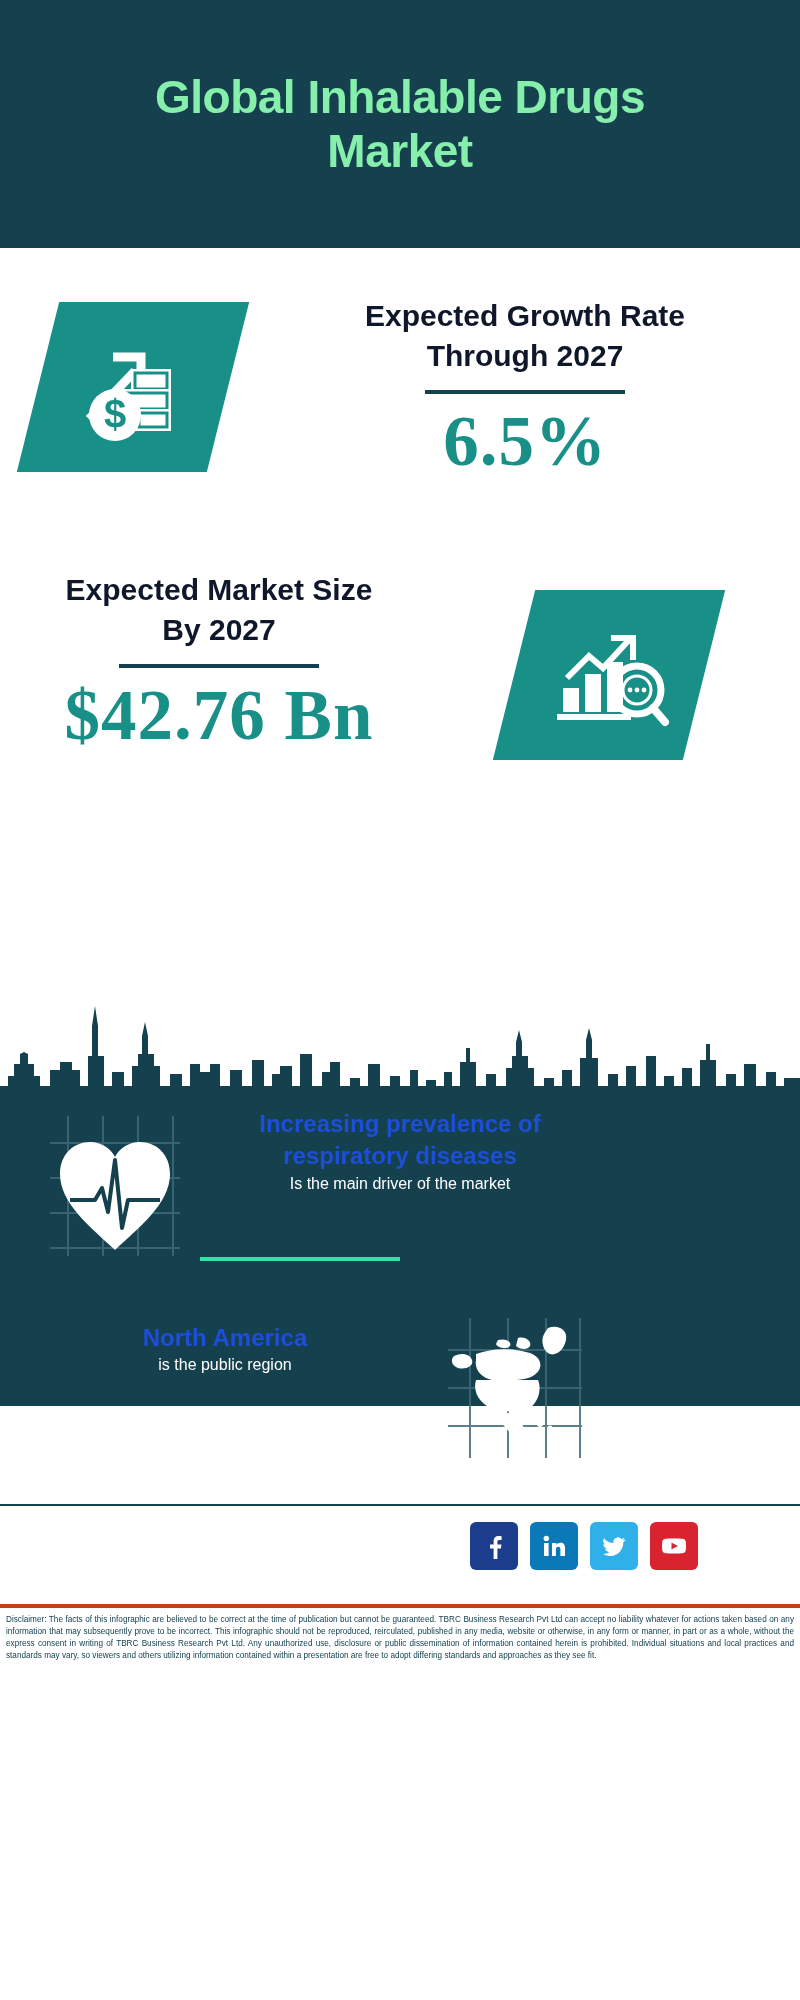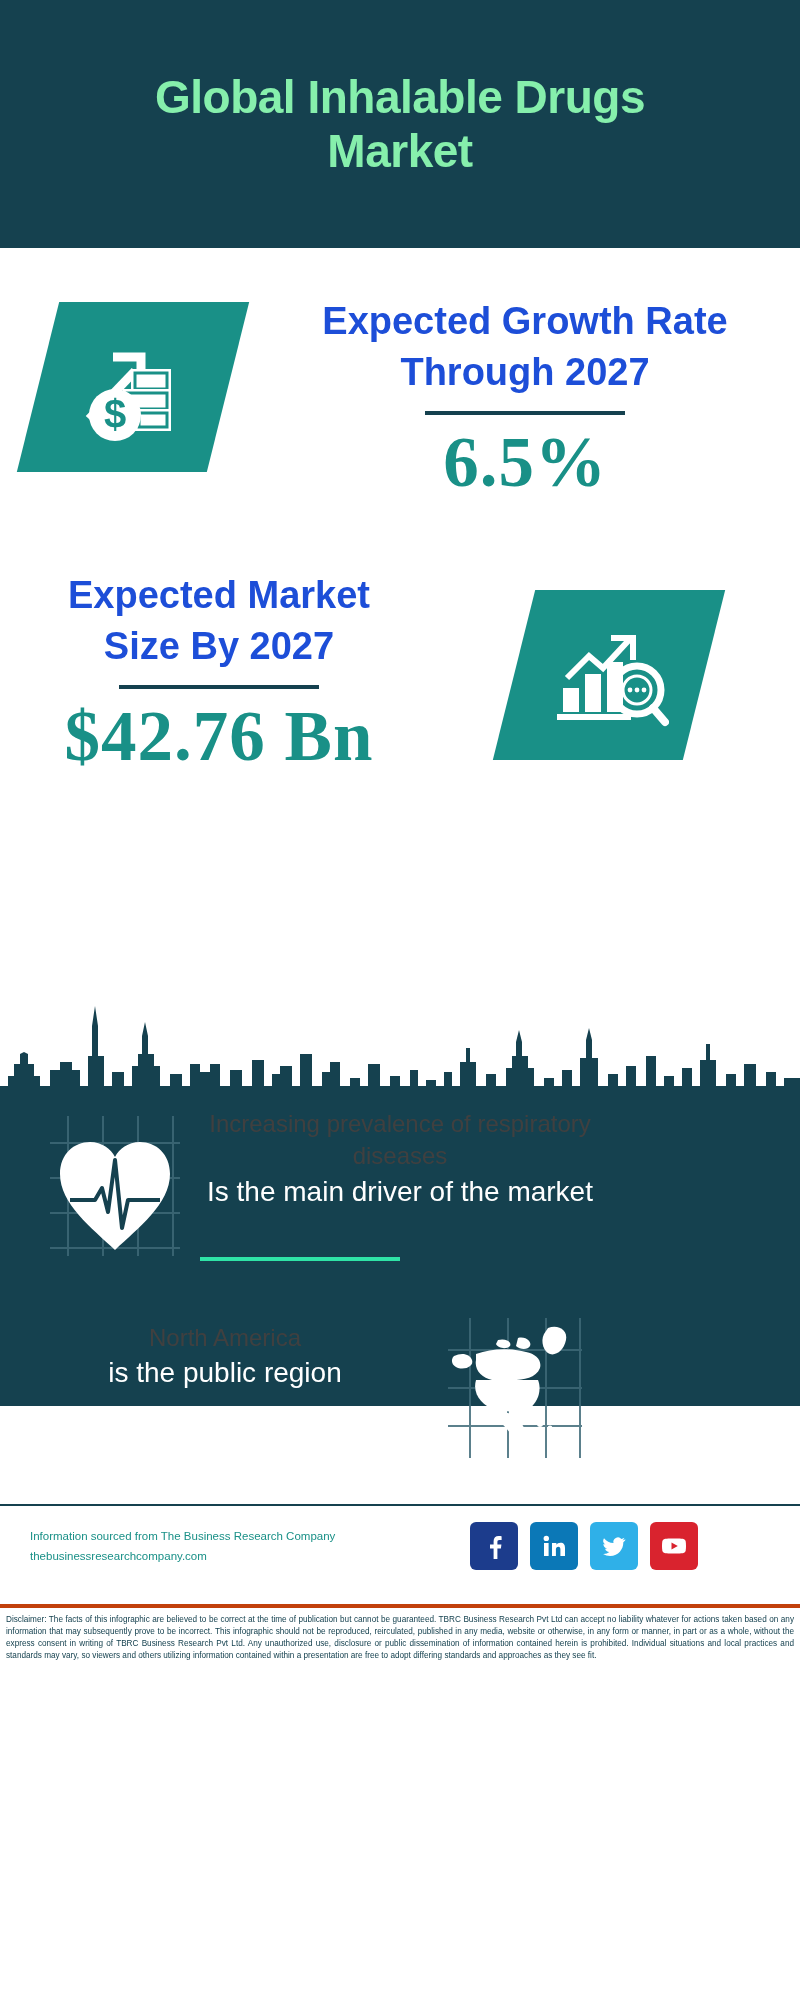--- a/index.html
+++ b/index.html
@@ -33,21 +33,21 @@
   }
   .para-inner{
     position:absolute;inset:0;transform:skewX(14deg);
     display:flex;align-items:center;justify-content:center;
   }
   #icon1-wrap{left:38px;top:22px;}
   .stat1-text{
     position:absolute;left:300px;top:16px;width:450px;text-align:center;
   }
   .stat-label{
-    color:#1d4ed8;font-size:38px;font-weight:bold;line-height:1.33;
+    color:#0f172a;font-size:30px;font-weight:bold;line-height:1.33;
   }
   .rule-dark{
     width:200px;height:4px;background:#15414f;margin:14px auto 10px auto;
   }
   .stat-value{
     color:#199087;font-size:71px;font-weight:bold;line-height:1.05;
     font-family:"Liberation Serif", serif;letter-spacing:1px;
   }
 
   
@@ -72,24 +72,24 @@
     position:absolute;left:0;top:1118px;width:800px;height:200px;
   }
   .grid-icon{
     position:absolute;width:150px;height:150px;
   }
   #heart-wrap{left:40px;top:-10px;}
   .driver-text{
     position:absolute;left:200px;top:-10px;width:400px;text-align:center;
   }
   .hl-mint{
-    color:#404040;font-size:24px;font-weight:normal;line-height:1.35;
+    color:#1d4ed8;font-size:24px;font-weight:bold;line-height:1.35;
   }
   .txt-white{
-    color:#ffffff;font-size:28px;line-height:1.35;
+    color:#ffffff;font-size:16px;line-height:1.35;
   }
 
   .mint-rule{
     position:absolute;left:200px;top:1257px;width:200px;height:4px;
     background:#2fe3a7;
   }
 
   
   .region{
     position:absolute;left:0;top:1322px;width:792px;height:200px;
@@ -301,24 +301,20 @@
         <path fill="#ffffff" d="M60 100 C70 100 78 104 82 112 C86 120 92 126 98 130 L92 136 C82 132 72 124 66 116 C60 110 56 104 60 100 Z"></path>
 
         <circle cx="100" cy="112" r="3" fill="#ffffff"></circle>
         <circle cx="110" cy="116" r="2.4" fill="#ffffff"></circle>
       </svg>
     </div>
   </div>
 
   <div class="footer">
 
-    <div class="footer-src">
-      <div>Information sourced from The Business Research Company</div>
-      <div>thebusinessresearchcompany.com</div>
-    </div>
 
     <div class="socials">
       <div class="sq fb">
         <svg width="26" height="26" viewBox="0 0 26 26">
             <path fill="#ffffff" d="M16.4 26V15.6h3.5l.5-4.1h-4V8.9c0-1.2.3-2 2-2h2.2V3.2C20.2 3.1 19 3 17.6 3c-3 0-5 1.8-5 5.1v3.4H9v4.1h3.6V26z"></path>
           </svg>
       </div>
       <div class="sq li">
         <svg width="26" height="26" viewBox="0 0 26 26">
             <rect x="3" y="10" width="4.6" height="13" fill="#ffffff"></rect>

